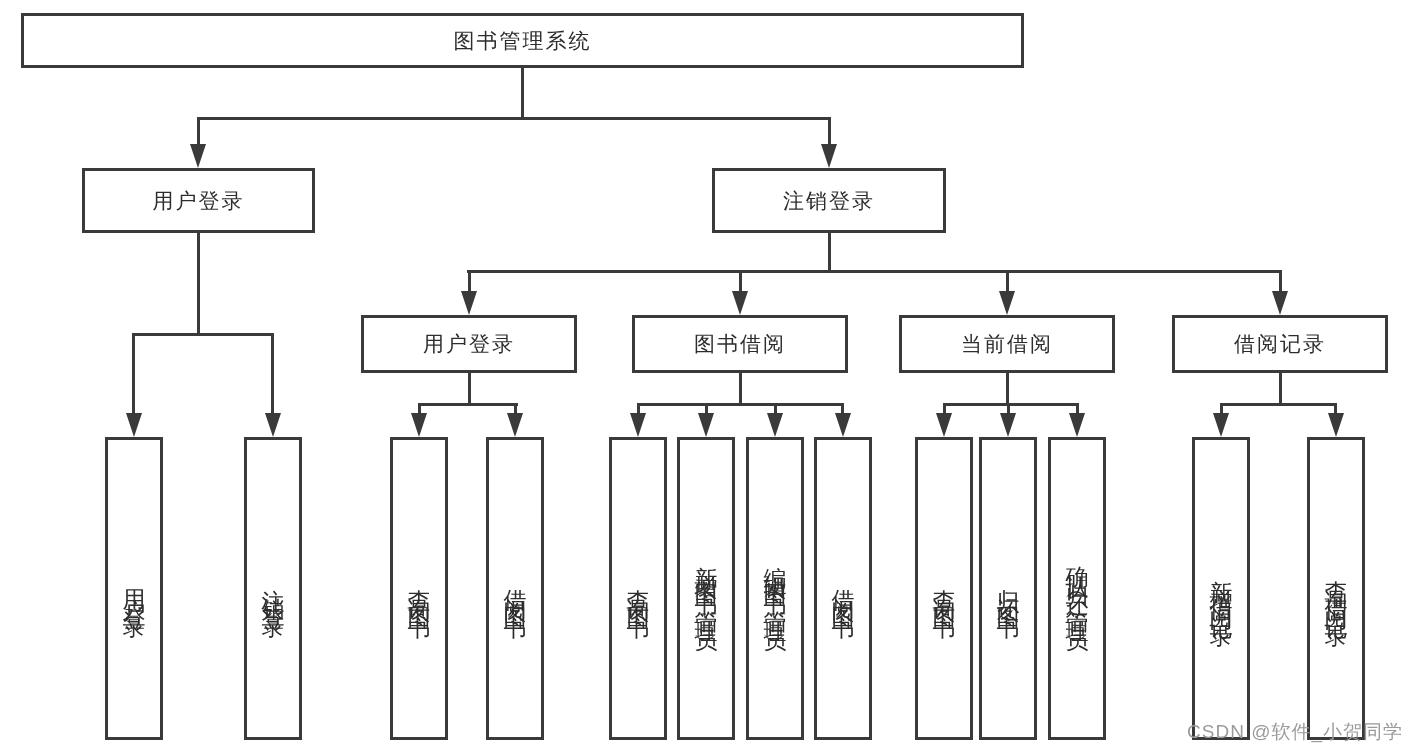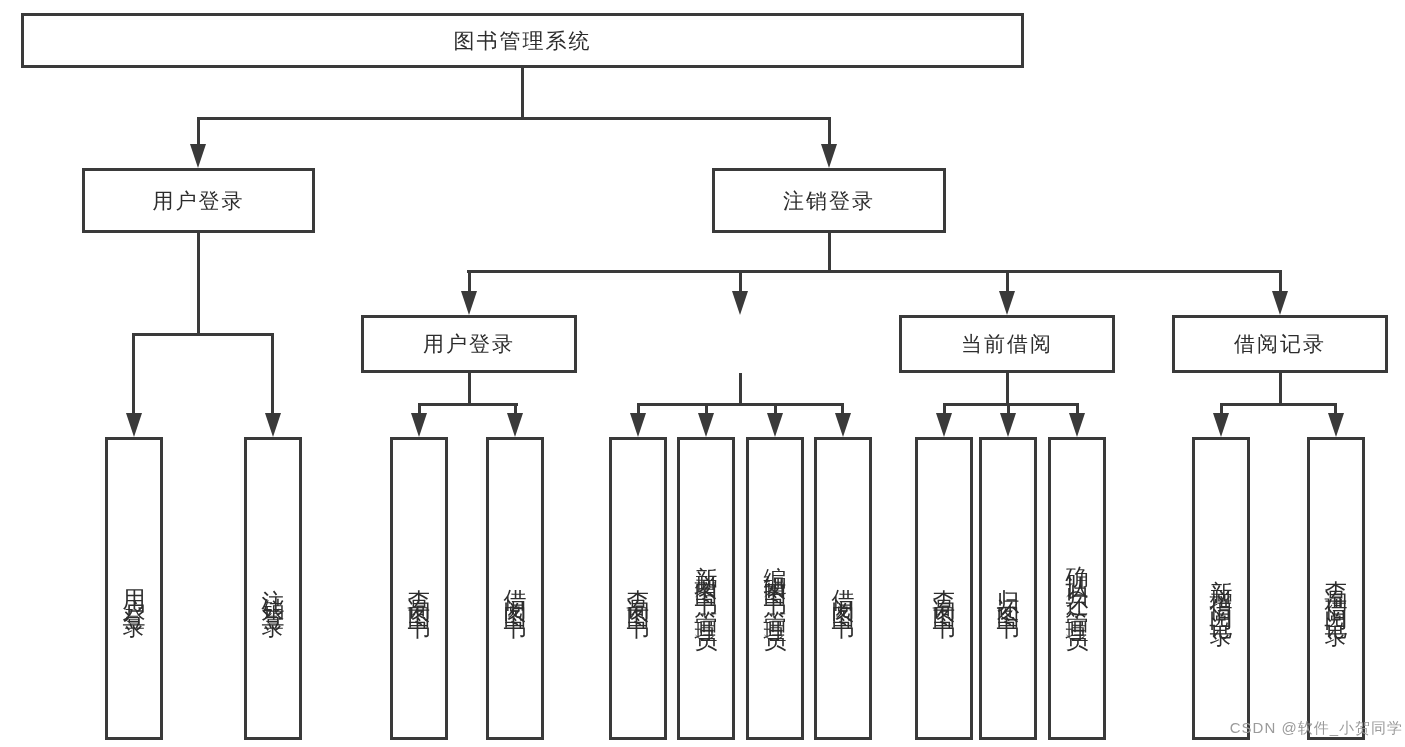--- a/index.html
+++ b/index.html
@@ -18,41 +18,44 @@
     letter-spacing:9px;line-height:1;white-space:nowrap;
   }
   .line{position:absolute;background:#3a3a3a;}
   .arrow{
     position:absolute;width:0;height:0;
     border-left:8px solid transparent;border-right:8px solid transparent;
     border-top:24px solid #3a3a3a;
   }
   .watermark{
     position:absolute;top:719px;right:2px;z-index:5;
-    font-size:15px;color:#9b9b9b;letter-spacing:1px;white-space:nowrap;
+    font-size:19px;color:#9b9b9b;letter-spacing:1px;white-space:nowrap;
   }
 </style>
 </head>
 <body>
 
 <div class="stage">
 
   <div class="box" style="left:21px;top:13px;width:1003px;height:55px;">
     <span>图书管理系统</span>
   </div>
 
   <div class="box" style="left:82px;top:168px;width:233px;height:65px;">
     <span>用户登录</span>
   </div>
   <div class="box" style="left:712px;top:168px;width:234px;height:65px;">
     <span>注销登录</span>
   </div>
 
   <div class="box" style="left:361px;top:315px;width:216px;height:58px;">
     <span>用户登录</span>
+  </div>
+  <div class="box" style="left:632px;top:315px;width:216px;height:58px;">
+    <span>图书借阅</span>
   </div>
   <div class="box" style="left:899px;top:315px;width:216px;height:58px;">
     <span>当前借阅</span>
   </div>
   <div class="box" style="left:1172px;top:315px;width:216px;height:58px;">
     <span>借阅记录</span>
   </div>
 
   <div class="box vbox" style="left:105px;top:437px;width:58px;height:303px;">
     <span class="vtext">用户登录</span>

